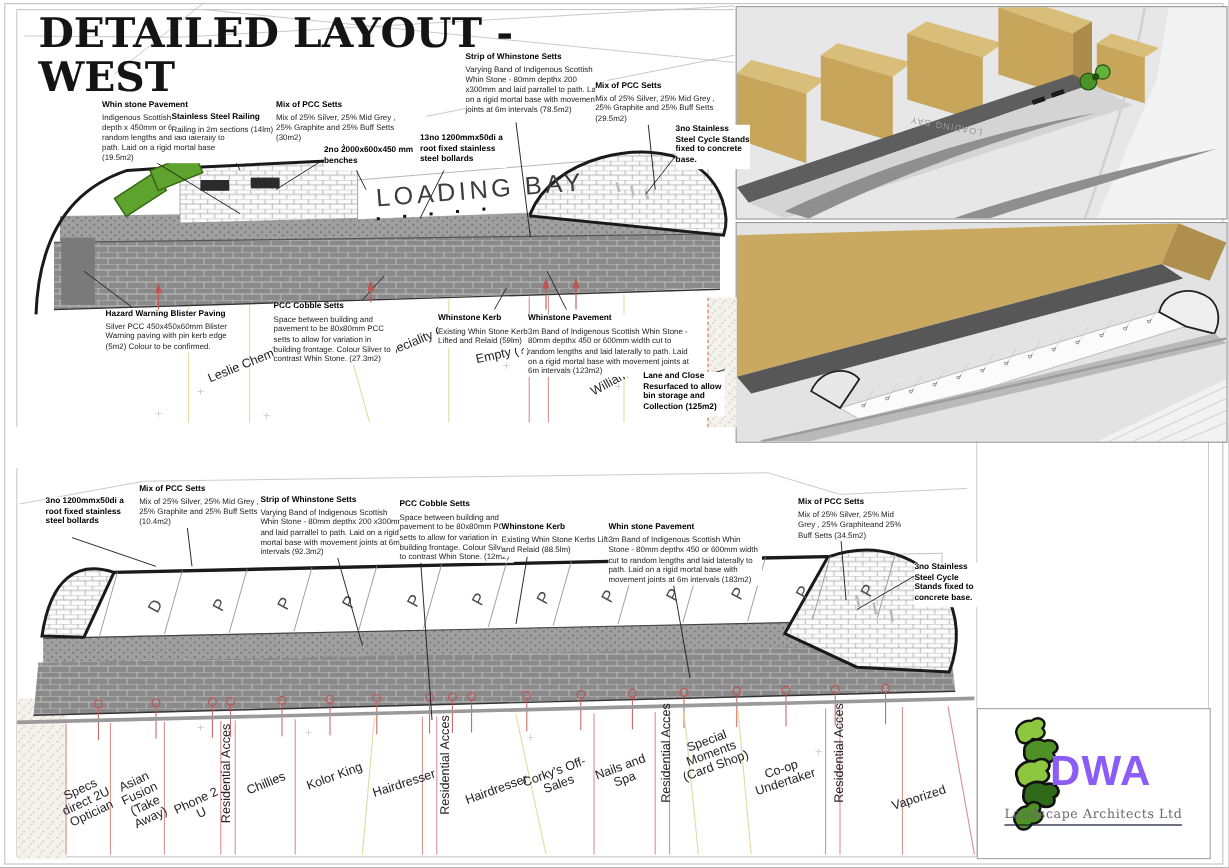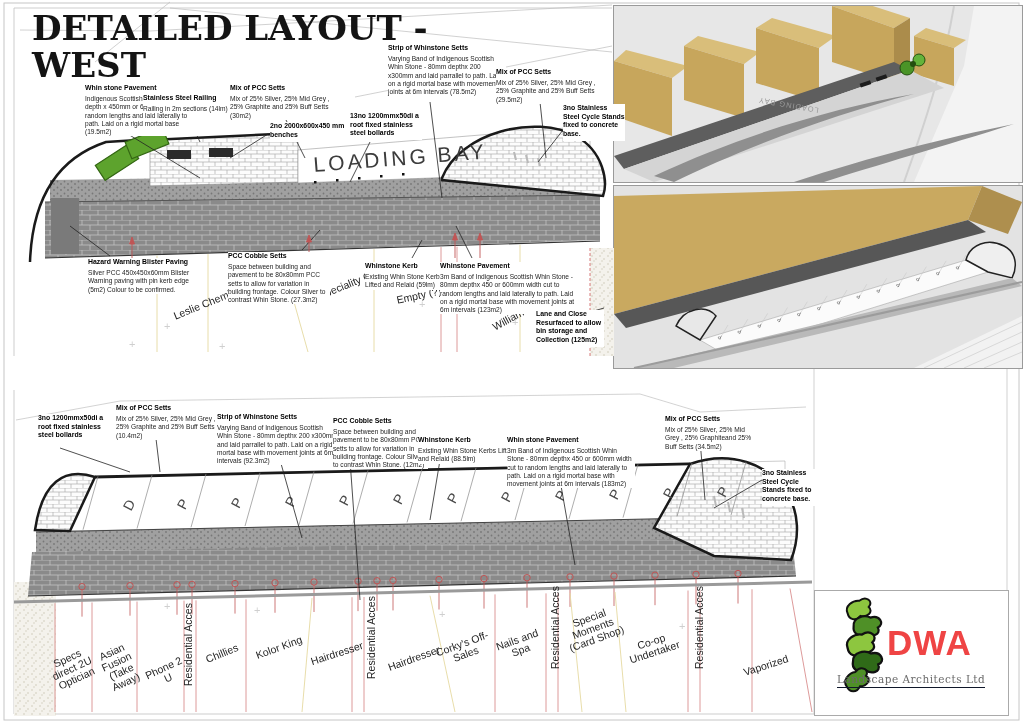--- a/index.html
+++ b/index.html
@@ -8,21 +8,21 @@
   .lay{position:absolute;}
   #title{position:absolute;left:32px;top:10px;width:420px;z-index:6;
          font-family:"DejaVu Serif",serif;font-weight:bold;font-size:34px;line-height:1.08;
          color:#141414;letter-spacing:0;}
   .ann{position:absolute;z-index:7;font-size:6.6px;line-height:1.25;color:#1c1c1c;background:#fff;}
   .ann .h{display:block;font-weight:bold;font-size:6.9px;margin-bottom:2.5px;color:#000;}
   .ann .b{display:block;}
   .shop{position:absolute;z-index:6;font-size:10.5px;line-height:1.05;color:#242424;text-align:center;}
   #logo-panel{position:absolute;left:814px;top:590px;width:193px;height:124px;border:1px solid #aaa;
               background:#fff;z-index:5;}
-  #logo-name{position:absolute;left:60px;top:32px;font-size:35px;font-weight:bold;color:#ef4444;letter-spacing:1px;margin-left:12px;}
+  #logo-name{position:absolute;left:60px;top:32px;font-size:35px;font-weight:bold;color:#8b5cf6;letter-spacing:1px;}
   #logo-sub{position:absolute;left:22px;top:82px;font-family:"DejaVu Serif",serif;font-size:10.5px;
             color:#6b6b6b;letter-spacing:.5px;border-bottom:1px solid #0f172a;padding-bottom:2px;}
   .rframe{outline:1px solid #9a9a9a;}
 </style>
 </head>
 <body>
 
 <div id="sheet">
 
   <svg class="lay" style="left:0;top:0;z-index:0" width="1024" height="723" viewBox="0 0 1024 723">

